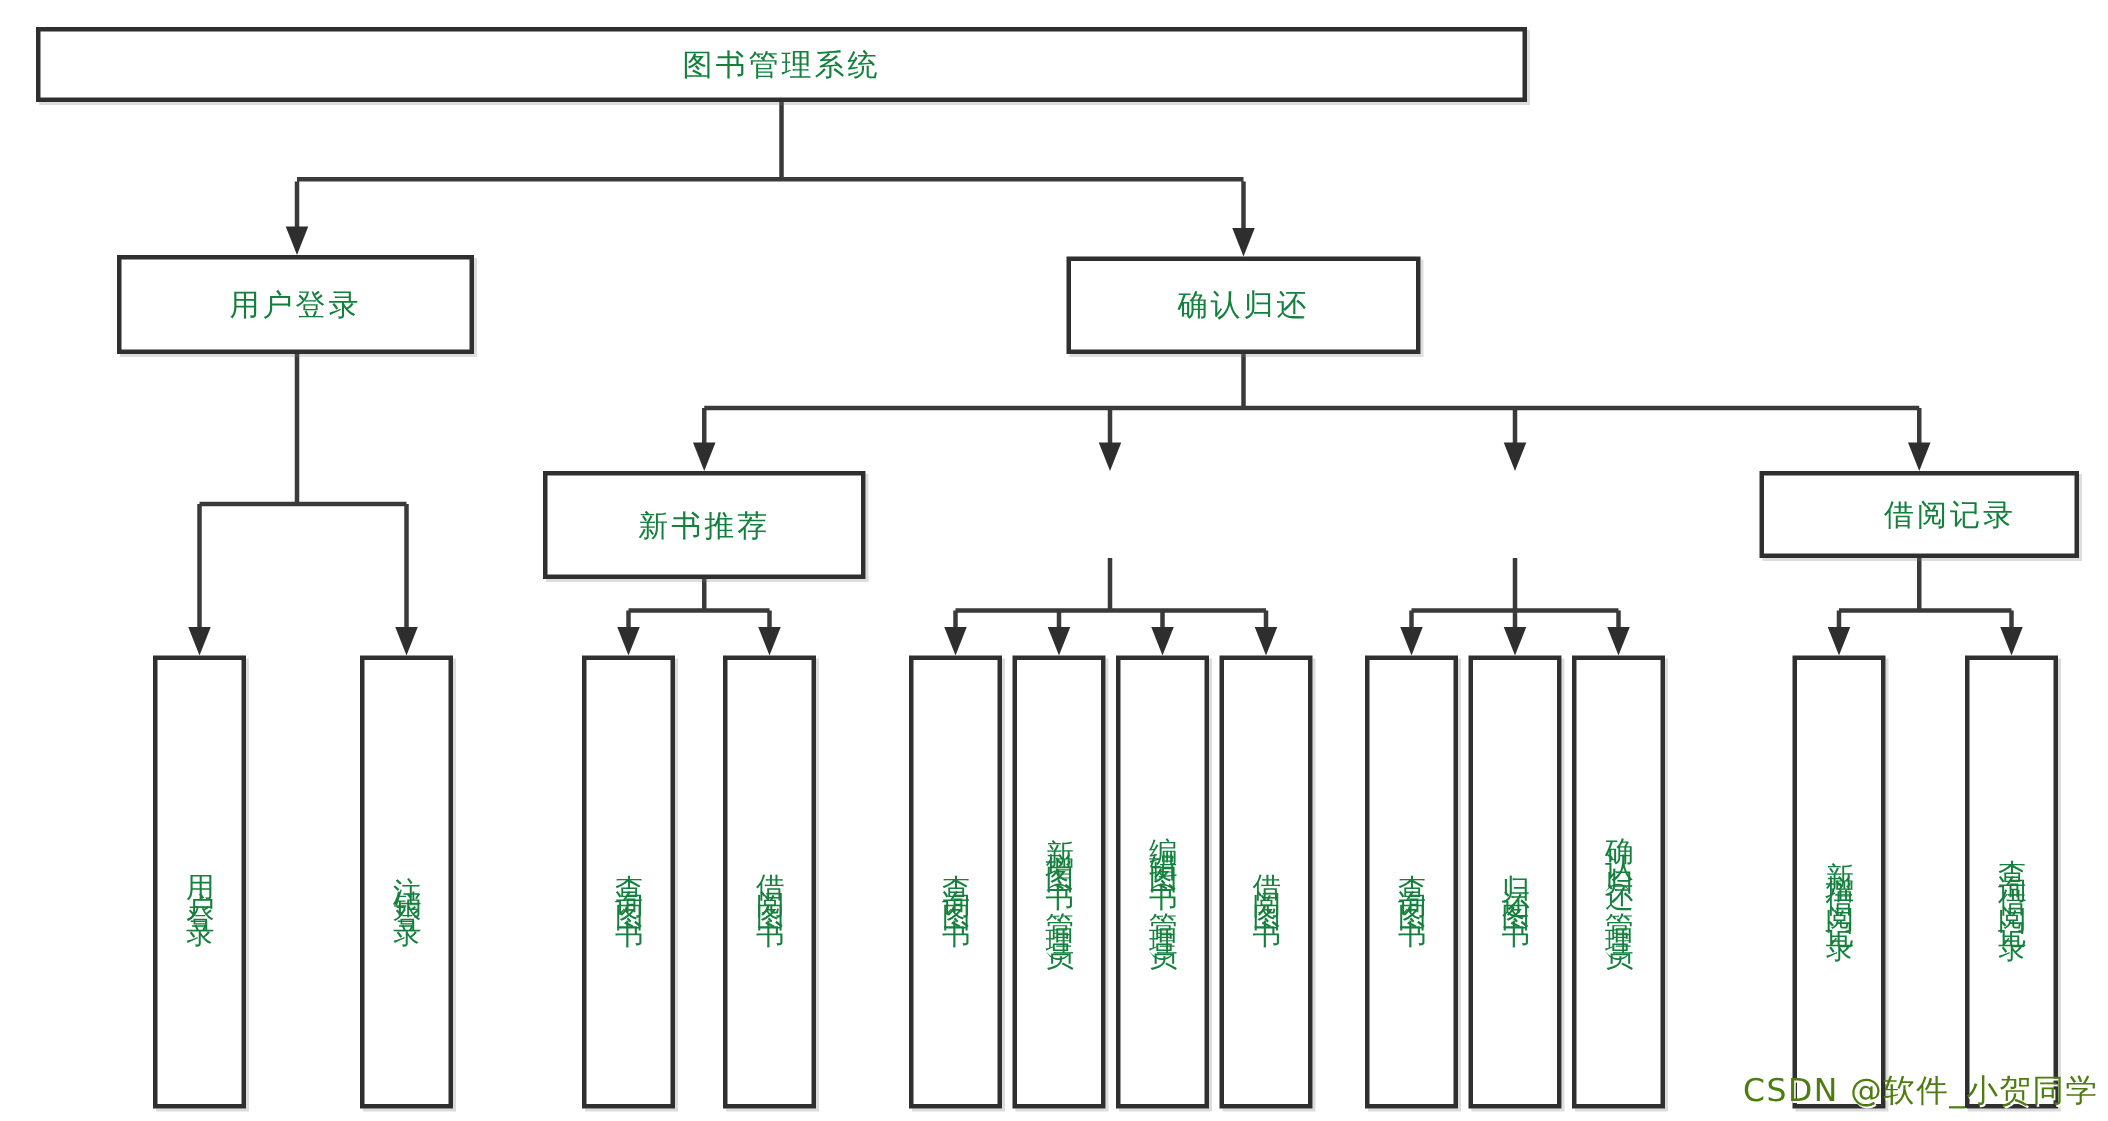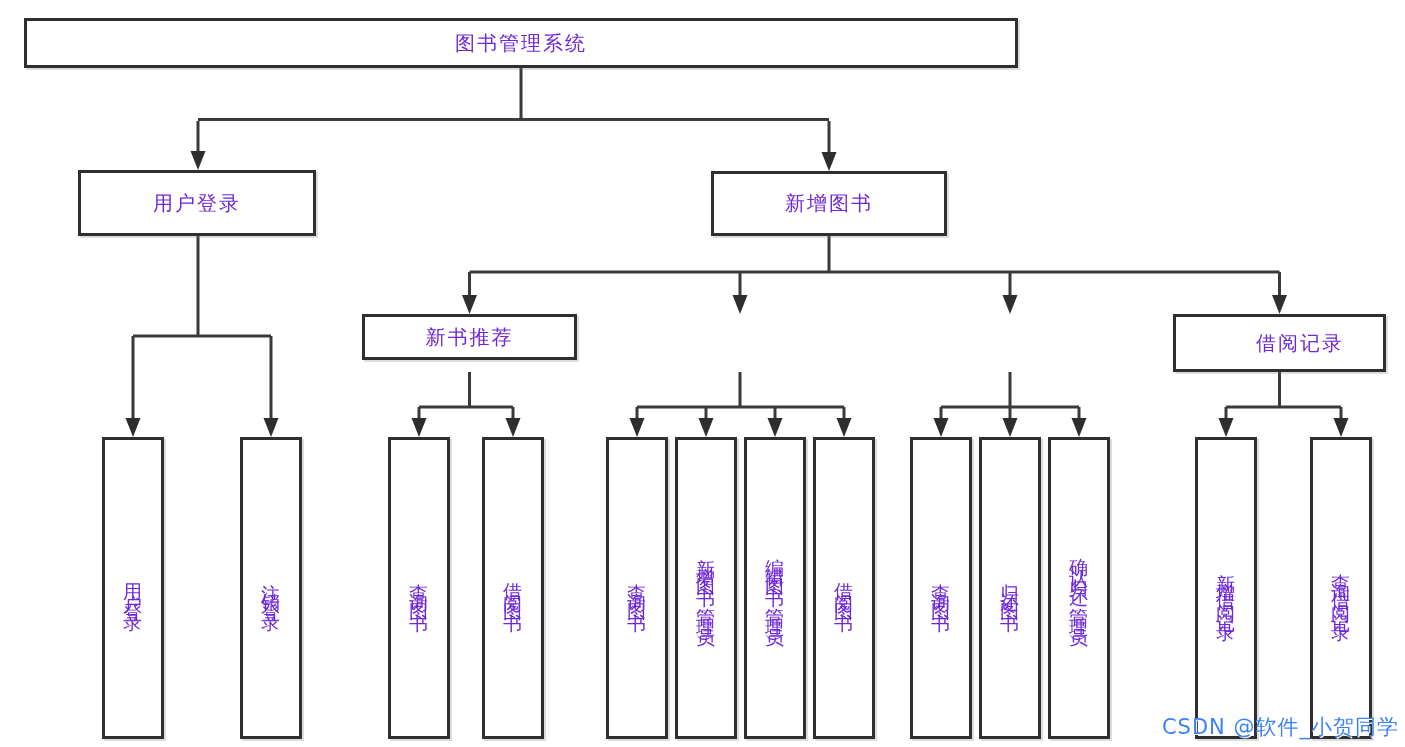--- a/index.html
+++ b/index.html
@@ -20,21 +20,21 @@
     left: 0;
     top: 0;
     z-index: 0;
   }
   .node {
     position: absolute;
     box-sizing: border-box;
     background: #ffffff;
     border: 3px solid #2f2f2f;
     box-shadow: 2px 2px 0 rgba(120,120,120,0.25);
-    color: #6d28d9;
+    color: #15803d;
     display: flex;
     align-items: center;
     justify-content: center;
     z-index: 1;
   }
   .h-node {
     font-size: 20px;
     letter-spacing: 2px;
     white-space: nowrap;
   }
@@ -44,21 +44,21 @@
     font-size: 19px;
     letter-spacing: 10px;
     line-height: 1.1;
   }
   .watermark {
     position: absolute;
     right: 6px;
     bottom: 6px;
     font-size: 21px;
     letter-spacing: 1px;
-    color: #3b82f6;
+    color: #4d7c0f;
     text-shadow: 1px 1px 0 #ffffff;
     z-index: 3;
     white-space: nowrap;
   }
 </style>
 </head>
 <body>
 
 <div class="canvas">
 
@@ -103,24 +103,24 @@
   </svg>
 
   <div class="node h-node" style="left:24px; top:18px; width:994px; height:50px;">
     <span>图书管理系统</span>
   </div>
 
   <div class="node h-node" style="left:78px; top:170px; width:238px; height:66px;">
     <span>用户登录</span>
   </div>
   <div class="node h-node" style="left:711px; top:171px; width:236px; height:65px;">
-    <span>新增图书</span>
+    <span>确认归还</span>
   </div>
 
-  <div class="node h-node" style="left:362px; top:314px; width:215px; height:46px;">
+  <div class="node h-node" style="left:362px; top:314px; width:215px; height:72px;">
     <span>新书推荐</span>
   </div>
   <div class="node h-node" style="left:1173px; top:314px; width:213px; height:58px;padding-left:41px;">
     <span>借阅记录</span>
   </div>
 
   <div class="node v-node" style="left:102px; top:437px; width:62px; height:302px;">
     <span>用户登录</span>
   </div>
   <div class="node v-node" style="left:240px; top:437px; width:62px; height:302px;">

